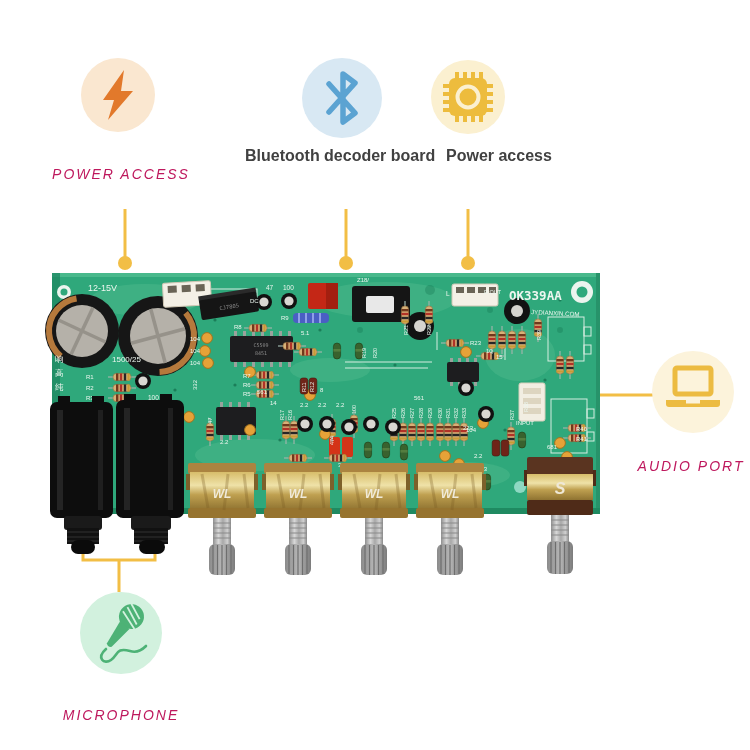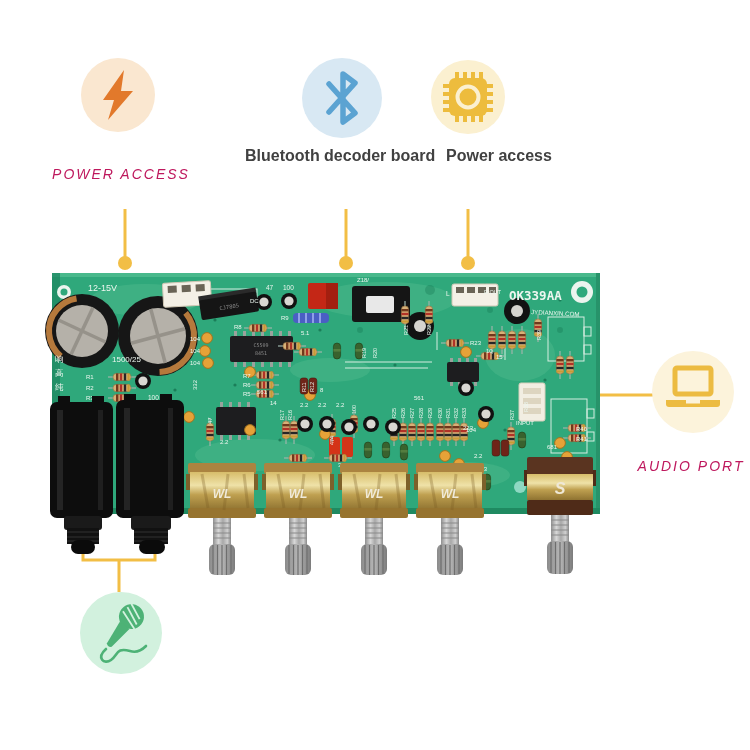--- a/index.html
+++ b/index.html
@@ -527,14 +527,15 @@
 <div class="circle" style="left:80px;top:592px;width:82px;height:82px;background:#D2F1DE;">
   <svg width="82" height="82" viewBox="0 0 82 82">
     <g transform="translate(41,38) rotate(38)">
       <circle cx="0" cy="-17" r="12.5" fill="#4DB276"></circle>
       <path d="M-9,-22 L9,-14 M-10,-16 L10,-9 M-8,-27 L8,-20" stroke="#D2F1DE" stroke-width="1.8"></path>
       <path d="M-6,-6 L6,-6 L3,19 Q0,22 -3,19 Z" fill="#4DB276"></path>
     </g>
     <path d="M26,57 C16,66 24,73 31,68 C38,63 36,55 50,59 C56,61 62,58 66,54" fill="none" stroke="#4DB276" stroke-width="2.6" stroke-linecap="round"></path>
   </svg>
 </div>
+<div class="caption" style="left:38px;top:707px;width:166px;">MICROPHONE</div>
 
 </div>
 
 </body></html>

